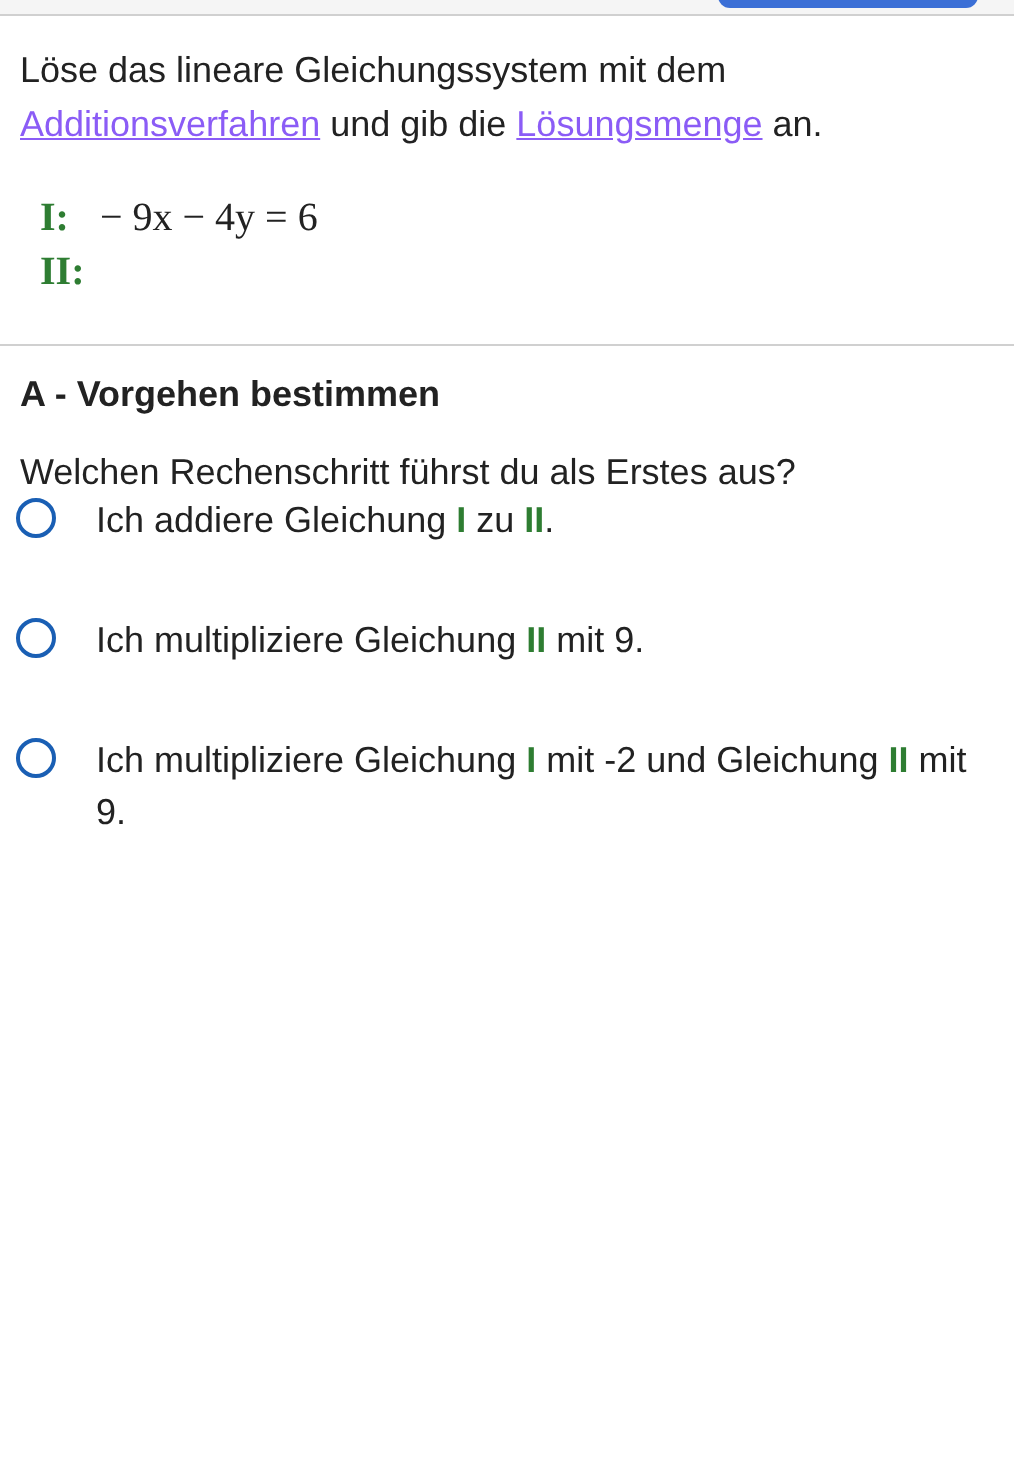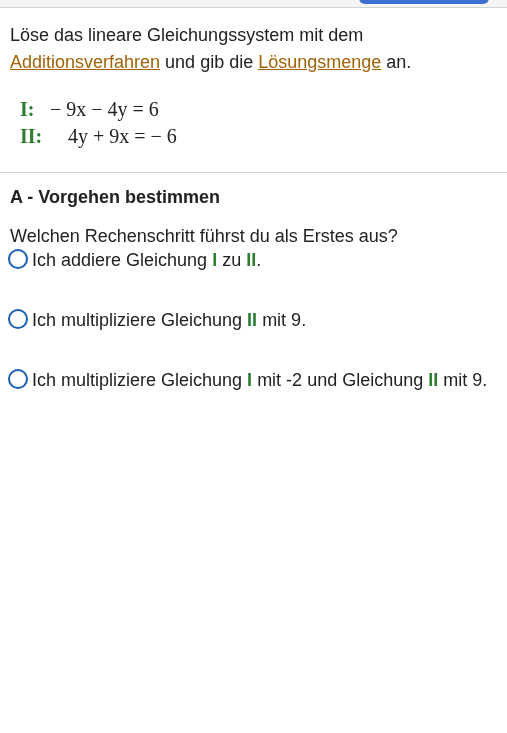--- a/index.html
+++ b/index.html
@@ -22,40 +22,40 @@
     right: 18px;
     top: -4px;
     width: 130px;
     height: 8px;
     background: #3b6fd6;
     border-radius: 0 0 6px 6px;
   }
   .content { padding: 14px 10px 6px 10px; }
   .prompt-line { line-height: 1.5; }
   .link {
-    color: #a16207;
+    color: #8b5cf6;
     text-decoration: underline;
     cursor: pointer;
   }
   .equations {
     margin: 22px 0 14px 10px;
     font-family: "Times New Roman", Times, serif;
     font-size: 20px;
   }
   .eq-row { display: flex; align-items: baseline; margin-bottom: 4px; }
   .eq-label { color: #2e7d32; font-weight: bold; width: 30px; }
   .eq-body { }
   .divider { border: none; border-top: 1px solid #d0d0d0; margin: 4px 0 14px 0; }
   .section-title { font-weight: bold; font-size: 18px; margin-bottom: 18px; padding: 0 10px; }
   .question { padding: 0 10px; }
   .choices { padding: 0 8px; }
   .choice {
     display: flex;
     align-items: flex-start;
-    gap: 4px;
+    gap: 20px;
     margin-bottom: 34px;
     cursor: pointer;
   }
   .radio {
     width: 20px;
     height: 20px;
     border: 2px solid #1a5fb4;
     border-radius: 50%;
     flex-shrink: 0;
     margin-top: 2px;
@@ -75,21 +75,20 @@
     <span>Löse das lineare Gleichungssystem mit dem </span><span class="link">Additionsverfahren</span><span> und gib die </span><span class="link">Lösungsmenge</span><span> an.</span>
   </p>
 
   <div class="equations">
     <div class="eq-row">
       <span class="eq-label">I:</span>
       <span class="eq-body">− 9x − 4y = 6</span>
     </div>
     <div class="eq-row">
       <span class="eq-label">II:</span>
-      <span class="eq-body" style="margin-left:18px">4y + 9x = − 6</span>
     </div>
   </div>
 </div>
 
 <hr class="divider">
 
 <h3 class="section-title">A - Vorgehen bestimmen</h3>
 
 <p class="question">Welchen Rechenschritt führst du als Erstes aus?</p>
 

